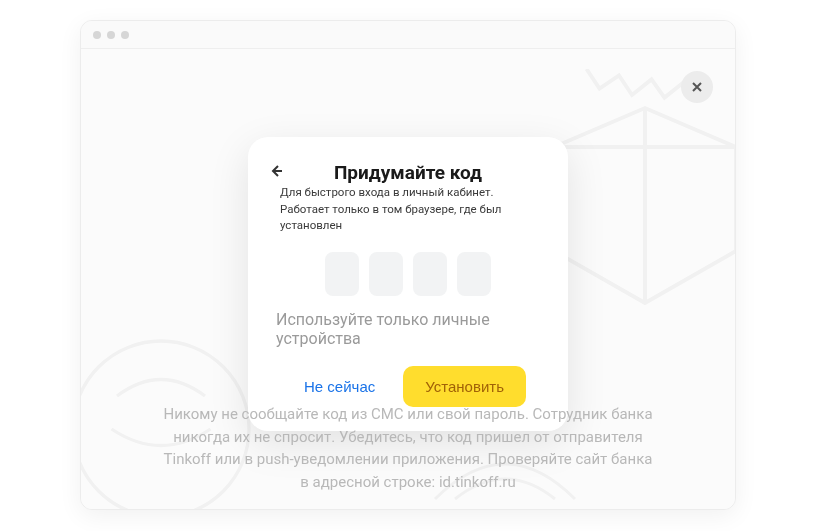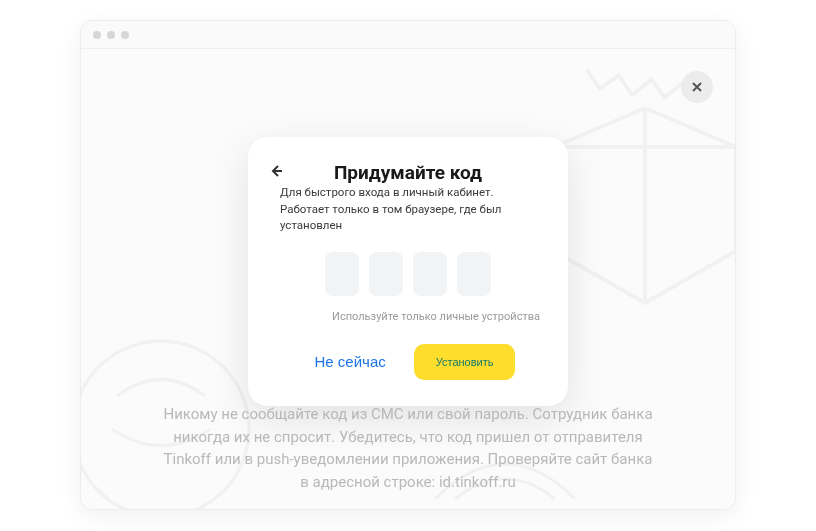--- a/index.html
+++ b/index.html
@@ -56,29 +56,29 @@
     margin: 0 4px 18px 4px;
   }
   .pin-row {
     display:flex; justify-content:center; gap: 10px; margin-bottom: 14px;
   }
   .pin-box {
     width: 34px; height: 44px; border-radius: 8px; background:#f2f3f4;
     border: none;
   }
   .hint {
-    font-size: 11px; color:#9a9a9a; text-align:right; margin-bottom: 18px;
+    font-size: 16px; color:#9a9a9a; text-align:left; margin-bottom: 18px;
   }
   .btn-row { display:flex; justify-content:center; gap: 14px; align-items:center; }
   .btn-secondary {
     background: transparent; border:none; color:#1a73e8; font-size:15px;
     padding: 12px 14px; cursor:pointer; border-radius:10px;
   }
   .btn-primary {
-    background:#ffdd2d; border:none; color:#0f766e; font-size:11px; font-weight:500;
+    background:#ffdd2d; border:none; color:#a16207; font-size:15px; font-weight:500;
     padding: 12px 22px; border-radius:10px; cursor:pointer;
   }
   .footer-text {
     position:absolute; left:0; right:0; bottom: 16px;
     text-align:center; font-size:15px; line-height:1.5; color:#b8b8b8;
     padding: 0 80px;
   }
 </style>
 </head>
 <body>

